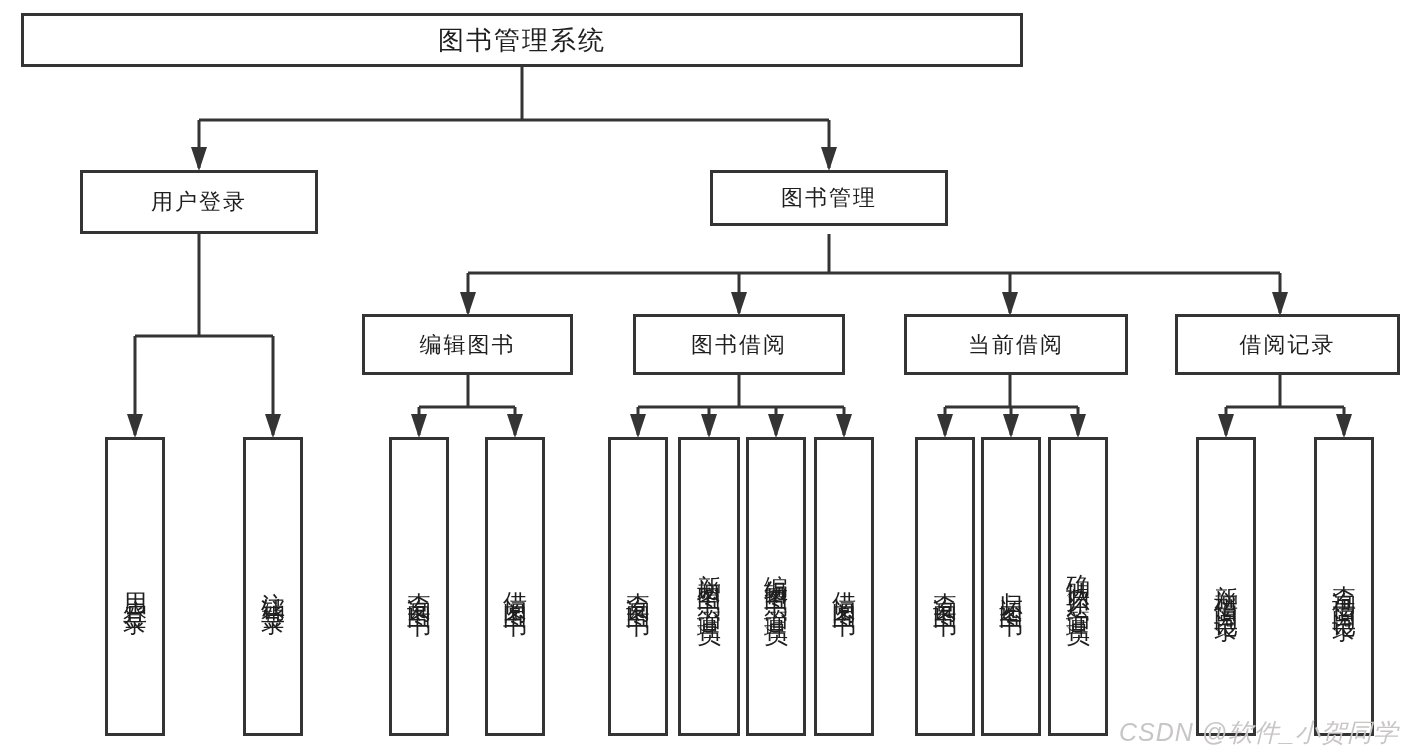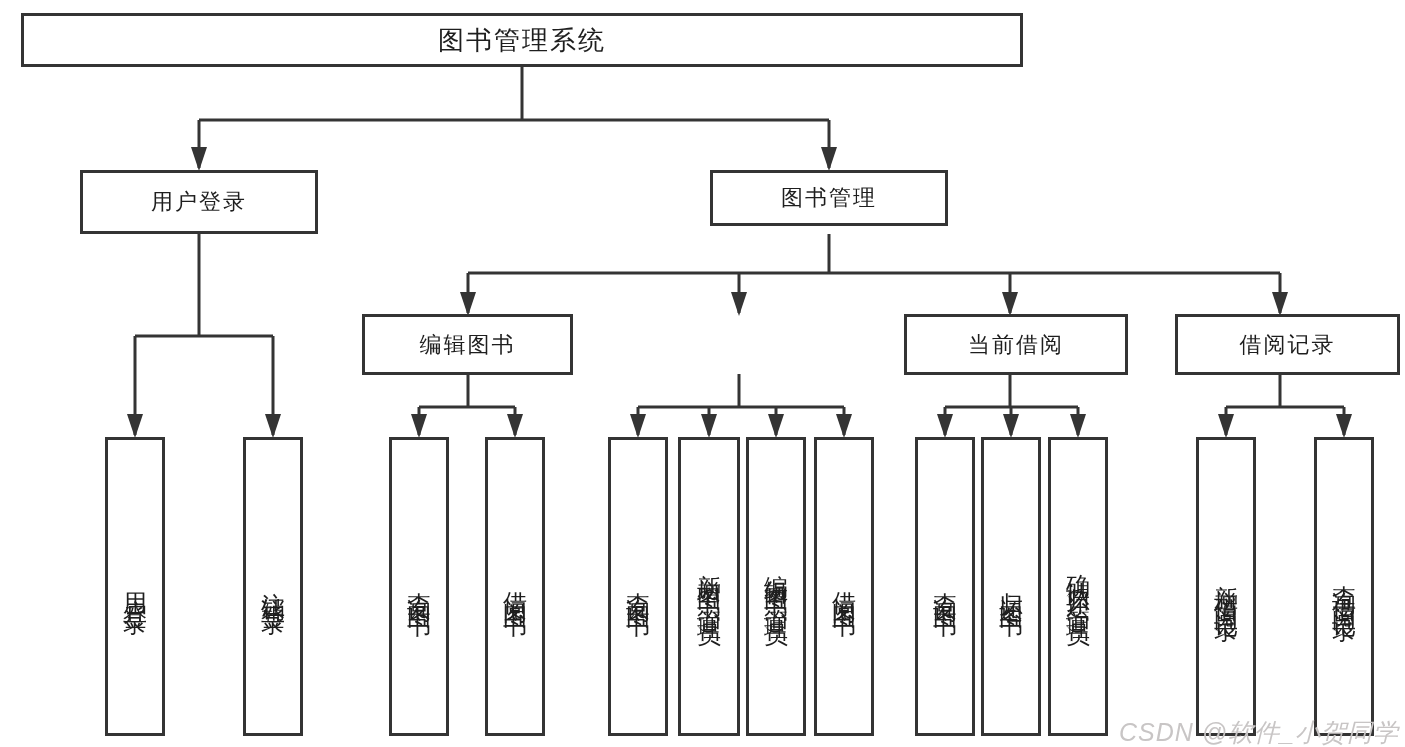--- a/index.html
+++ b/index.html
@@ -63,20 +63,21 @@
       M937 414 h16 l-8 24 z  M1003 414 h16 l-8 24 z  M1070 414 h16 l-8 24 z
       M1218 414 h16 l-8 24 z M1336 414 h16 l-8 24 z"></path>
   </svg>
 
   <div class="hbox root-box" style="left:21px;top:13px;width:1002px;height:54px;">图书管理系统</div>
 
   <div class="hbox" style="left:80px;top:170px;width:238px;height:64px;">用户登录</div>
   <div class="hbox" style="left:710px;top:170px;width:238px;height:56px;">图书管理</div>
 
   <div class="hbox" style="left:362px;top:314px;width:211px;height:61px;">编辑图书</div>
+  <div class="hbox" style="left:633px;top:314px;width:212px;height:61px;">图书借阅</div>
   <div class="hbox" style="left:904px;top:314px;width:224px;height:61px;">当前借阅</div>
   <div class="hbox" style="left:1175px;top:314px;width:225px;height:61px;">借阅记录</div>
 
   <div class="vbox" style="left:105px;">用户登录</div>
   <div class="vbox" style="left:243px;">注销登录</div>
 
   <div class="vbox" style="left:389px;">查询图书</div>
   <div class="vbox" style="left:485px;">借阅图书</div>
 
   <div class="vbox" style="left:608px;">查询图书</div>

